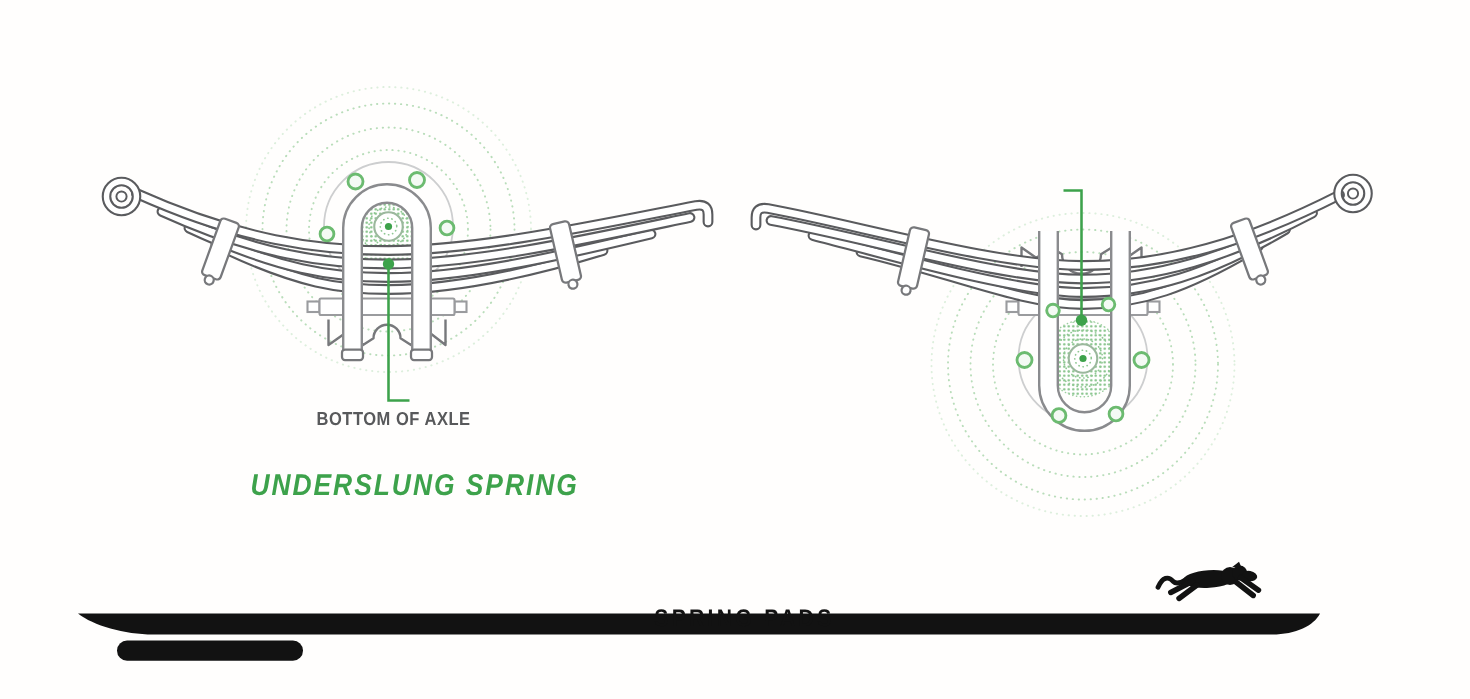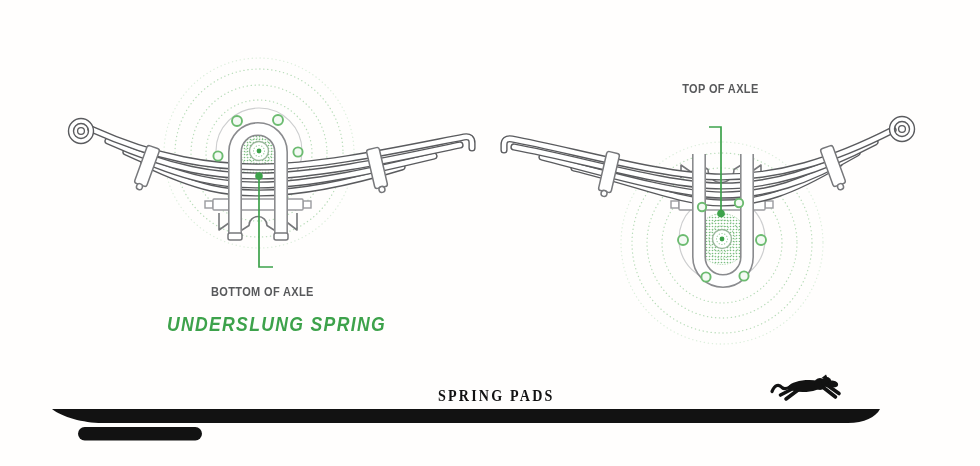--- a/index.html
+++ b/index.html
@@ -191,27 +191,24 @@
     <circle class="ink" cx="826.5" cy="382" r="5"></circle>
     <path class="ink" d="M821.5,378 L826,374.5 L828,379 Z"></path>
     <ellipse class="ink" cx="833" cy="384" rx="5.2" ry="3.4" transform="rotate(10 833 384)"></ellipse>
     <path class="ink-s" d="M827,385 L839,393.5" stroke-width="3.6"></path>
     <path class="ink-s" d="M824,388 L835.5,397" stroke-width="3.6"></path>
     <path class="ink-s" d="M795,387.5 L780.5,395" stroke-width="3.6"></path>
     <path class="ink-s" d="M798,390 L786,399" stroke-width="3.6"></path>
   </g>
 </svg>
 
-  <div class="lbl" style="left:620px;top:79px;width:200px;">
-    <span class="cond sub">TOP OF AXLE</span>
-  </div>
 
   <div class="lbl" style="left:152px;top:265px;width:220px;margin-top:48px;">
     <span class="cond g-title">UNDERSLUNG SPRING</span>
   </div>
-  <div class="lbl" style="left:152px;top:282px;width:220px;">
+  <div class="lbl" style="left:152px;top:270px;width:220px;">
     <span class="cond sub">BOTTOM OF AXLE</span>
   </div>
 
-  <div class="lbl" style="left:386px;top:387px;width:220px;font-family:Liberation Serif, serif;">
+  <div class="lbl" style="left:386px;top:404px;width:220px;">
     <span class="cond footer-label">SPRING PADS</span>
   </div>
 </div>
 
 </body></html>

